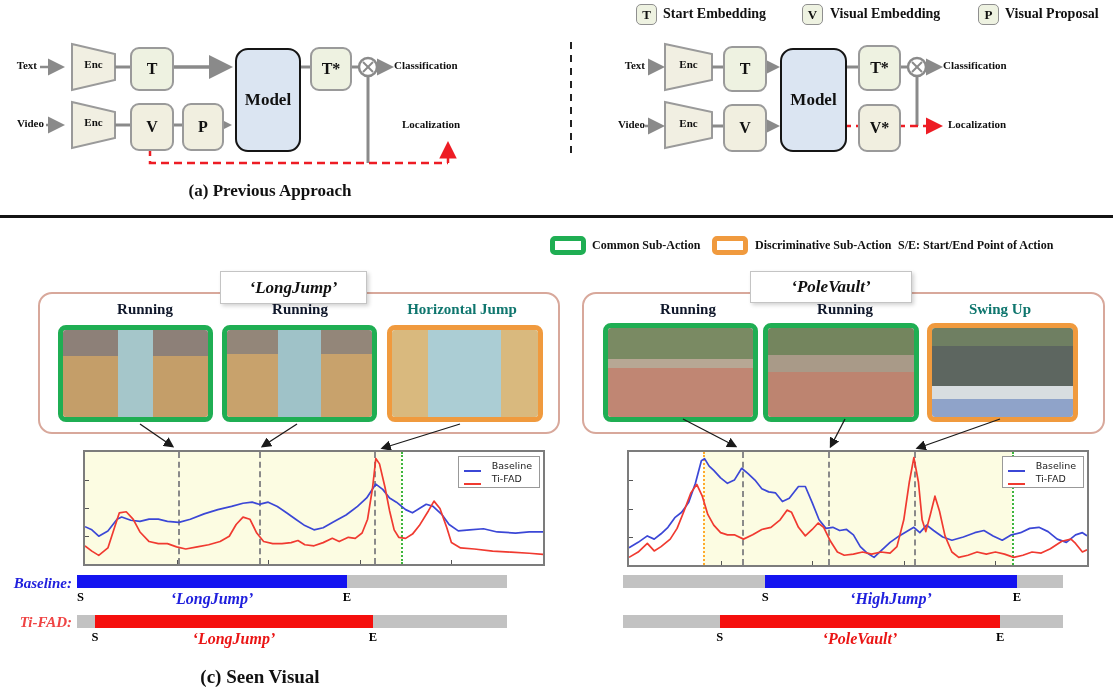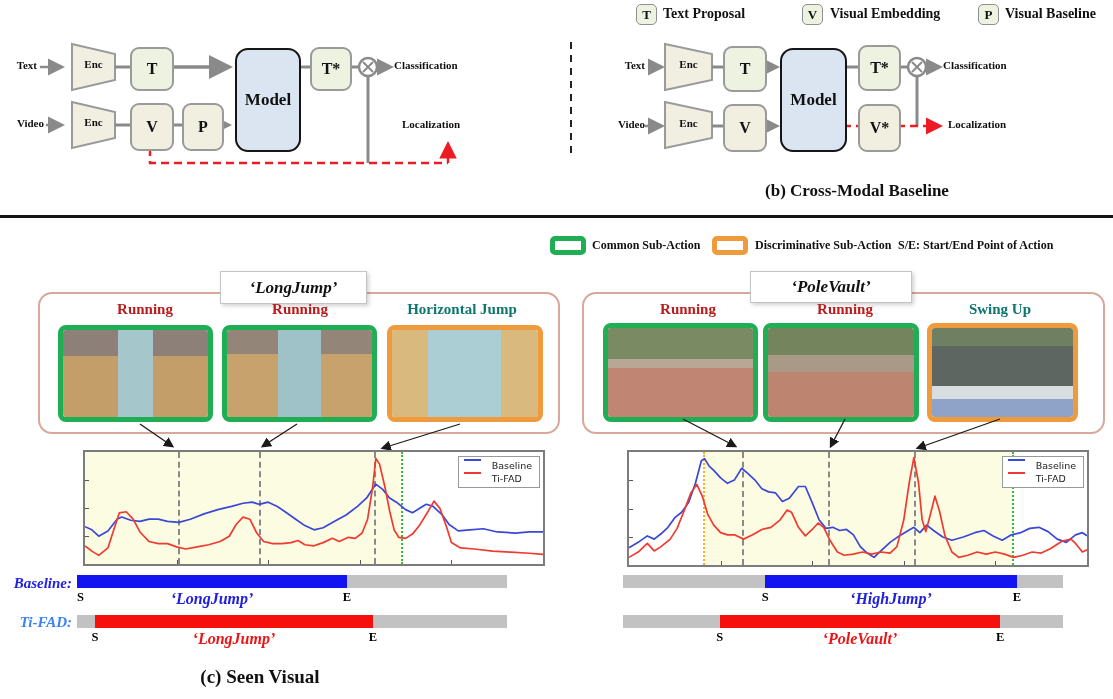--- a/index.html
+++ b/index.html
@@ -24,65 +24,65 @@
   .subchip{position:absolute;width:26px;height:9px;background:#fff;border-radius:5px;}
   .subchip.green{border:5px solid #1fae53;}
   .subchip.orange{border:5px solid #f09a3e;}
   .sublabel{position:absolute;font-weight:bold;font-size:12px;white-space:nowrap;}
   
   .panel{position:absolute;border:2px solid #d8a89b;border-radius:14px;background:#fff;}
   .titlebox{position:absolute;background:#fff;border:1px solid #c4c4c4;box-shadow:2px 2px 4px rgba(0,0,0,0.18);
             display:flex;align-items:center;justify-content:center;
             font-style:italic;font-weight:bold;font-size:17px;}
   .subaction{position:absolute;font-weight:bold;font-size:15px;text-align:center;white-space:nowrap;}
-  .subaction.green{color:#b91c1c;}
+  .subaction.green{color:#0f172a;}
   .subaction.orange{color:#0f766e;}
   .frame{position:absolute;border-radius:8px;}
   .frame.green{border:5px solid #1fae53;}
   .frame.orange{border:5px solid #f09a3e;}
   .frame .scene{width:100%;height:100%;border-radius:3px;}
   
   .line-chart{position:absolute;background:#fff;border:2px solid #7c7c7c;}
   .yellow-region{position:absolute;top:0;bottom:0;background:#fcfce2;z-index:0;}
   .vmark{position:absolute;top:0;bottom:0;width:0;z-index:1;}
   .vmark.dashed{border-left:2px dashed #8a8a8a;}
   .vmark.green{border-left:2px dotted #3db53d;}
   .vmark.orange{border-left:2px dotted #ffaa2b;}
   .tick{position:absolute;background:#555;z-index:1;}
   .curve-svg{position:absolute;left:0;top:0;width:100%;height:100%;z-index:2;}
   .chart-legend{position:absolute;right:3px;top:4px;background:#fff;border:1px solid #999;
                 padding:2px 7px 2px 5px;z-index:3;font-family:"DejaVu Sans",sans-serif;font-size:9.5px;color:#222;}
-  .chart-legend .row{display:flex;align-items:flex-start;gap:11px;line-height:13px;}
+  .chart-legend .row{display:flex;align-items:flex-end;gap:11px;line-height:13px;}
   .chart-legend .sw{display:inline-block;width:17px;height:0;border-top:2px solid #000;}
   
   .bar-row-label{position:absolute;font-weight:bold;font-style:italic;font-size:15px;text-align:right;white-space:nowrap;}
   .interval-bar{position:absolute;background:#c2c2c2;}
   .seg{position:absolute;top:0;bottom:0;}
   .bar-annot{position:absolute;height:20px;}
   .se{position:absolute;transform:translateX(-50%);font-weight:bold;font-size:12.5px;color:#000;}
   .action-label{position:absolute;transform:translateX(-50%);font-weight:bold;font-style:italic;font-size:16px;white-space:nowrap;}
   .hline{position:absolute;background:#141414;}
 </style>
 </head>
 <body>
 
 <div id="canvas">
 
   <div class="chip" style="left:636px;top:4px;">
       <span>T</span>
     </div>
-  <div class="legend-label" style="left:663px;top:6px;">Text Proposal</div>
+  <div class="legend-label" style="left:663px;top:6px;">Start Embedding</div>
   <div class="chip" style="left:802px;top:4px;">
       <span>V</span>
     </div>
   <div class="legend-label" style="left:830px;top:6px;">Visual Embedding</div>
   <div class="chip" style="left:978px;top:4px;">
       <span>P</span>
     </div>
-  <div class="legend-label" style="left:1005px;top:6px;">Visual Baseline</div>
+  <div class="legend-label" style="left:1005px;top:6px;">Visual Proposal</div>
 
   <svg class="layer" width="560" height="215" viewBox="0 0 560 215">
     <defs>
       <marker id="ag" markerWidth="7" markerHeight="7" refX="5" refY="3.5" orient="auto">
           <path d="M0,0 L7,3.5 L0,7 Z" fill="#8a8a8a"></path>
         </marker>
       <marker id="ar" markerWidth="7" markerHeight="7" refX="5" refY="3.5" orient="auto">
           <path d="M0,0 L7,3.5 L0,7 Z" fill="#ed1c24"></path>
         </marker>
     </defs>
@@ -110,20 +110,21 @@
   <div class="dlabel" style="left:72px;top:58px;width:43px;text-align:center;">Enc</div>
   <div class="dlabel" style="left:0px;top:117px;width:44px;text-align:right;">Video</div>
   <div class="dlabel" style="left:72px;top:116px;width:43px;text-align:center;">Enc</div>
   <div class="box" style="left:130px;top:47px;width:40px;height:40px;">T</div>
   <div class="box beige" style="left:130px;top:103px;width:40px;height:44px;">V</div>
   <div class="box beige" style="left:182px;top:103px;width:38px;height:44px;">P</div>
   <div class="box model" style="left:235px;top:48px;width:62px;height:100px;">Model</div>
   <div class="box" style="left:310px;top:47px;width:38px;height:40px;">T*</div>
   <div class="dlabel" style="left:394px;top:59px;">Classification</div>
   <div class="dlabel" style="left:402px;top:118px;">Localization</div>
+  <div class="caption" style="left:120px;top:181px;width:300px;">(a) Previous Approach</div>
 
   <svg class="layer" style="left:560px;" width="553" height="215" viewBox="0 0 553 215">
     <line x1="11" y1="42" x2="11" y2="158" stroke="#222" stroke-width="2" stroke-dasharray="7 6"></line>
     <polygon points="105,44 152,54 152,80 105,90" fill="#f1efe2" stroke="#9a9a9a" stroke-width="2"></polygon>
     <polygon points="105,102 152,112 152,138 105,148" fill="#f1efe2" stroke="#9a9a9a" stroke-width="2"></polygon>
     <line x1="88" y1="67" x2="100" y2="67" stroke="#8a8a8a" stroke-width="2.5" marker-end="url(#ag)"></line>
     <line x1="152" y1="67" x2="164" y2="67" stroke="#8a8a8a" stroke-width="3"></line>
     <line x1="203" y1="67" x2="213" y2="67" stroke="#8a8a8a" stroke-width="3.5" marker-end="url(#ag)"></line>
     <line x1="283" y1="67" x2="299" y2="67" stroke="#8a8a8a" stroke-width="3"></line>
     <line x1="337" y1="67" x2="349" y2="67" stroke="#8a8a8a" stroke-width="3"></line>
@@ -143,21 +144,20 @@
   <div class="dlabel" style="left:665px;top:58px;width:47px;text-align:center;">Enc</div>
   <div class="dlabel" style="left:597px;top:118px;width:48px;text-align:right;">Video</div>
   <div class="dlabel" style="left:665px;top:117px;width:47px;text-align:center;">Enc</div>
   <div class="box" style="left:723px;top:46px;width:40px;height:42px;">T</div>
   <div class="box beige" style="left:723px;top:104px;width:40px;height:44px;">V</div>
   <div class="box model" style="left:780px;top:48px;width:63px;height:100px;">Model</div>
   <div class="box" style="left:858px;top:45px;width:39px;height:42px;">T*</div>
   <div class="box beige" style="left:858px;top:104px;width:39px;height:44px;">V*</div>
   <div class="dlabel" style="left:943px;top:59px;">Classification</div>
   <div class="dlabel" style="left:948px;top:118px;">Localization</div>
-  <div class="caption" style="left:707px;top:181px;width:300px;">(b) Cross-Modal Baseline</div>
 
   <div class="hline" style="left:0;top:215px;width:1113px;height:3px;"></div>
 
   <div class="subchip green" style="left:550px;top:236px;"></div>
   <div class="sublabel" style="left:592px;top:238px;">Common Sub-Action</div>
   <div class="subchip orange" style="left:712px;top:236px;"></div>
   <div class="sublabel" style="left:755px;top:238px;">Discriminative Sub-Action</div>
   <div class="sublabel" style="left:898px;top:238px;">S/E: Start/End Point of Action</div>
 
   <div class="panel" style="left:38px;top:292px;width:518px;height:138px;"></div>
@@ -266,21 +266,21 @@
   <div class="interval-bar" style="left:77px;top:575px;width:430px;height:13px;">
       <div class="seg" style="left: 0%; width: 62.8%; background: rgb(20, 20, 240);"></div>
       <div class="seg" style="left: 62.8%; width: 37.2%; background: rgb(194, 194, 194);"></div>
     </div>
   <div class="bar-annot" style="left:77px;top:590px;width:430px;">
       <span class="se" style="left: 0.8%;">S</span>
       <span class="se" style="left: 62.8%;">E</span>
       <span class="action-label" style="left: 31.4%; color: rgb(32, 32, 221);">‘LongJump’</span>
     </div>
 
-  <div class="bar-row-label" style="left: 0px; top: 614px; width: 72px; color: #3b82f6;">Ti-FAD:</div>
+  <div class="bar-row-label" style="left: 0px; top: 614px; width: 72px; color: #ef4444;">Ti-FAD:</div>
   <div class="interval-bar" style="left:77px;top:615px;width:430px;height:13px;">
       <div class="seg" style="left: 0%; width: 4.2%; background: rgb(194, 194, 194);"></div>
       <div class="seg" style="left: 4.2%; width: 64.6%; background: rgb(245, 15, 13);"></div>
       <div class="seg" style="left: 68.8%; width: 31.2%; background: rgb(194, 194, 194);"></div>
     </div>
   <div class="bar-annot" style="left:77px;top:630px;width:430px;">
       <span class="se" style="left: 4.2%;">S</span>
       <span class="se" style="left: 68.8%;">E</span>
       <span class="action-label" style="left: 36.5%; color: rgb(234, 21, 21);">‘LongJump’</span>
     </div>

